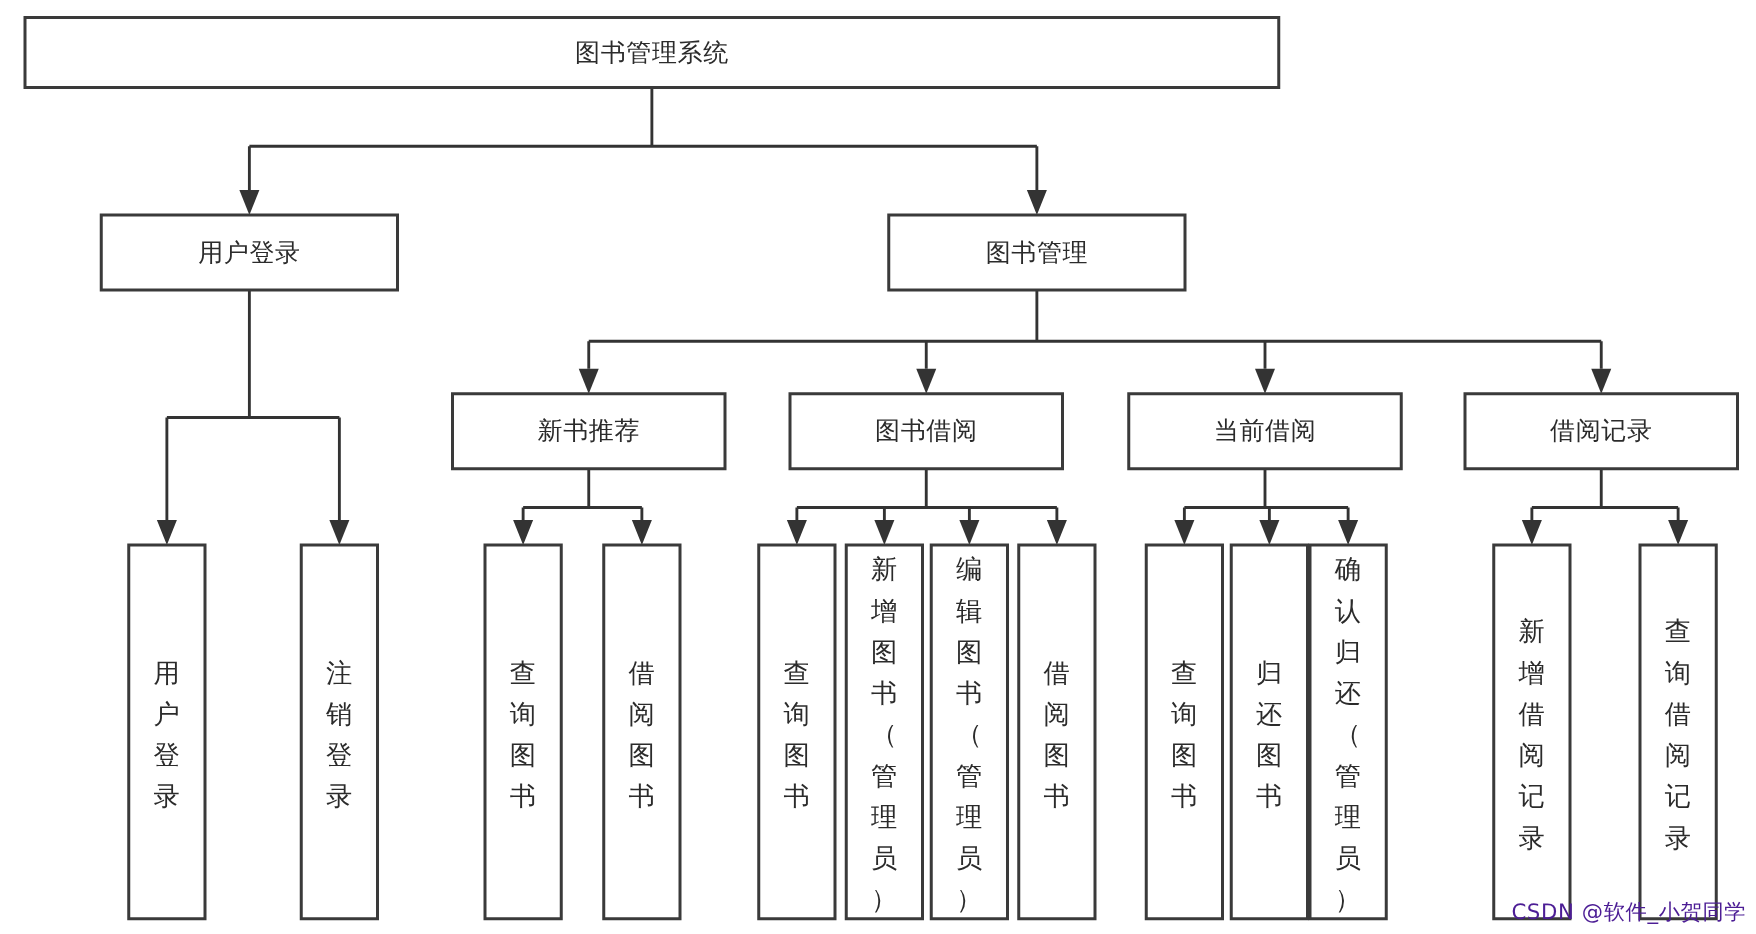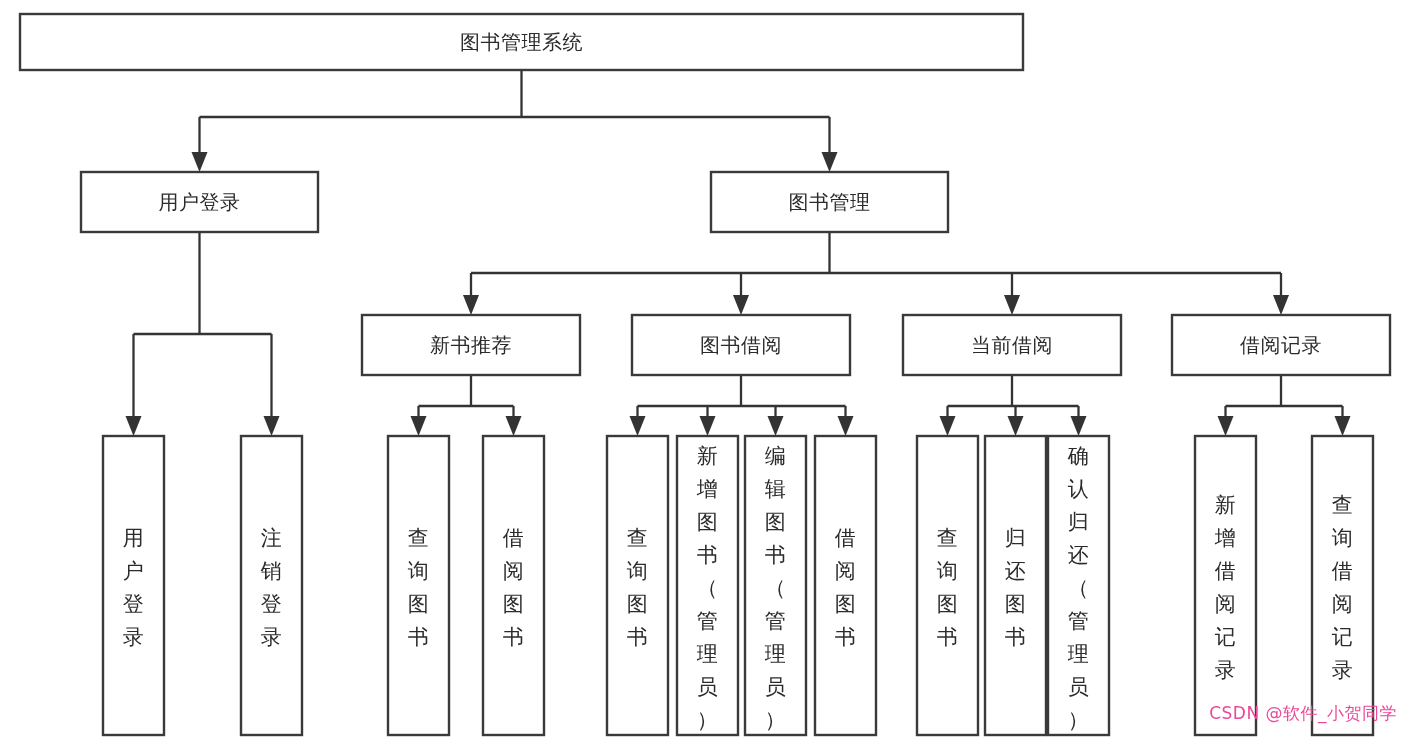--- a/index.html
+++ b/index.html
@@ -49,24 +49,24 @@
     fill: none;
     stroke-linecap: butt;
   }
   .arrow-head {
     fill: #333333;
     stroke: none;
   }
   .watermark {
     position: absolute;
     right: 8px;
-    bottom: 22px;
+    bottom: 6px;
     font-family: "DejaVu Sans", "Liberation Sans", sans-serif;
     font-size: 17px;
-    color: #ec4899;
+    color: #4c1d95;
     white-space: nowrap;
     letter-spacing: 0.5px;
     pointer-events: none;
   }
 </style>
 </head>
 <body>
 
 <svg id="diagram" viewBox="0 0 1405 747" xmlns="http://www.w3.org/2000/svg">
   <g id="connector-layer">

